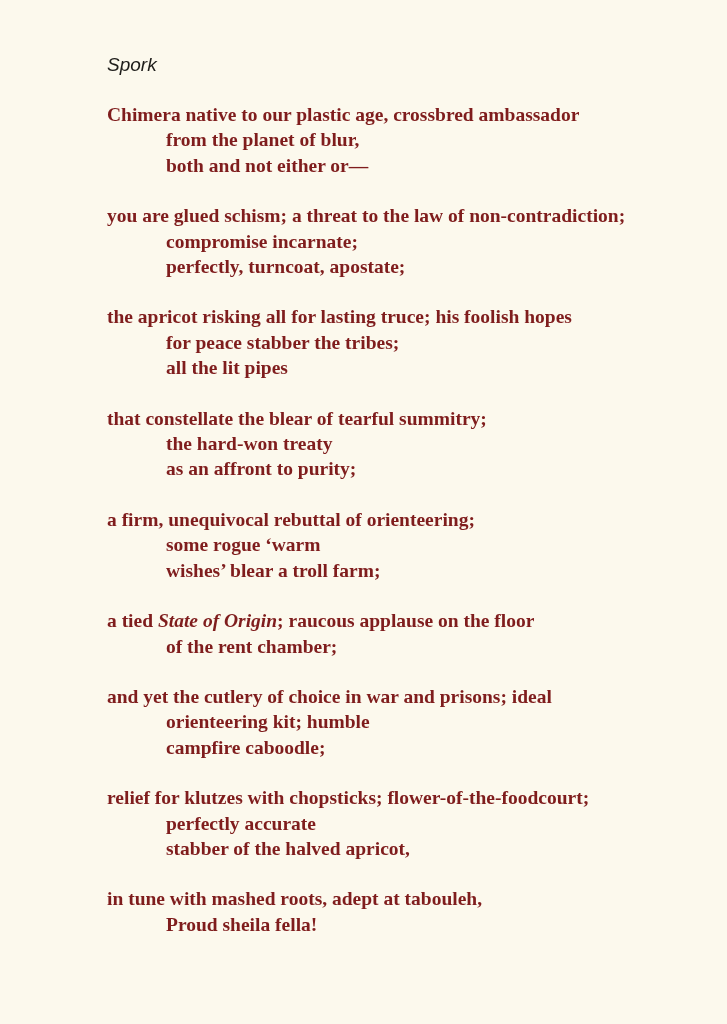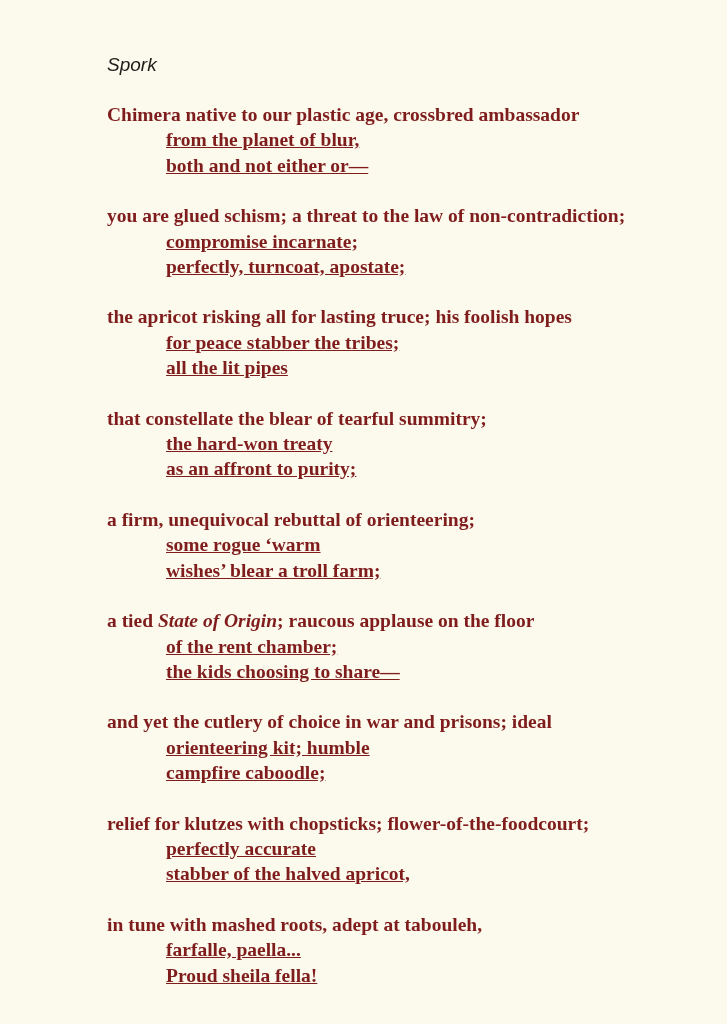--- a/index.html
+++ b/index.html
@@ -30,21 +30,20 @@
   .line {
     font-family: "Liberation Serif", serif;
     font-weight: 700;
     font-size: 19.5px;
     line-height: 25.4px;
     color: #7f1d1d;
     white-space: nowrap;
   }
   .line.indent {
     padding-left: 59px;
-    text-decoration: underline;
   }
   .em {
     font-style: italic;
   }
 </style>
 </head>
 <body>
 
 <div class="page">
 
@@ -76,34 +75,32 @@
 
   <div class="stanza">
     <div class="line">a firm, unequivocal rebuttal of orienteering;</div>
     <div class="line indent">some rogue ‘warm</div>
     <div class="line indent">wishes’ blear a troll farm;</div>
   </div>
 
   <div class="stanza">
     <div class="line"><span>a tied </span><span class="em">State of Origin</span><span>; raucous applause on the floor</span></div>
     <div class="line indent">of the rent chamber;</div>
-    <div class="line indent">the kids choosing to share—</div>
   </div>
 
   <div class="stanza">
     <div class="line">and yet the cutlery of choice in war and prisons; ideal</div>
     <div class="line indent">orienteering kit; humble</div>
     <div class="line indent">campfire caboodle;</div>
   </div>
 
   <div class="stanza">
     <div class="line">relief for klutzes with chopsticks; flower-of-the-foodcourt;</div>
     <div class="line indent">perfectly accurate</div>
     <div class="line indent">stabber of the halved apricot,</div>
   </div>
 
   <div class="stanza">
     <div class="line">in tune with mashed roots, adept at tabouleh,</div>
-    <div class="line indent">farfalle, paella...</div>
     <div class="line indent">Proud sheila fella!</div>
   </div>
 
 </div>
 
 </body></html>

